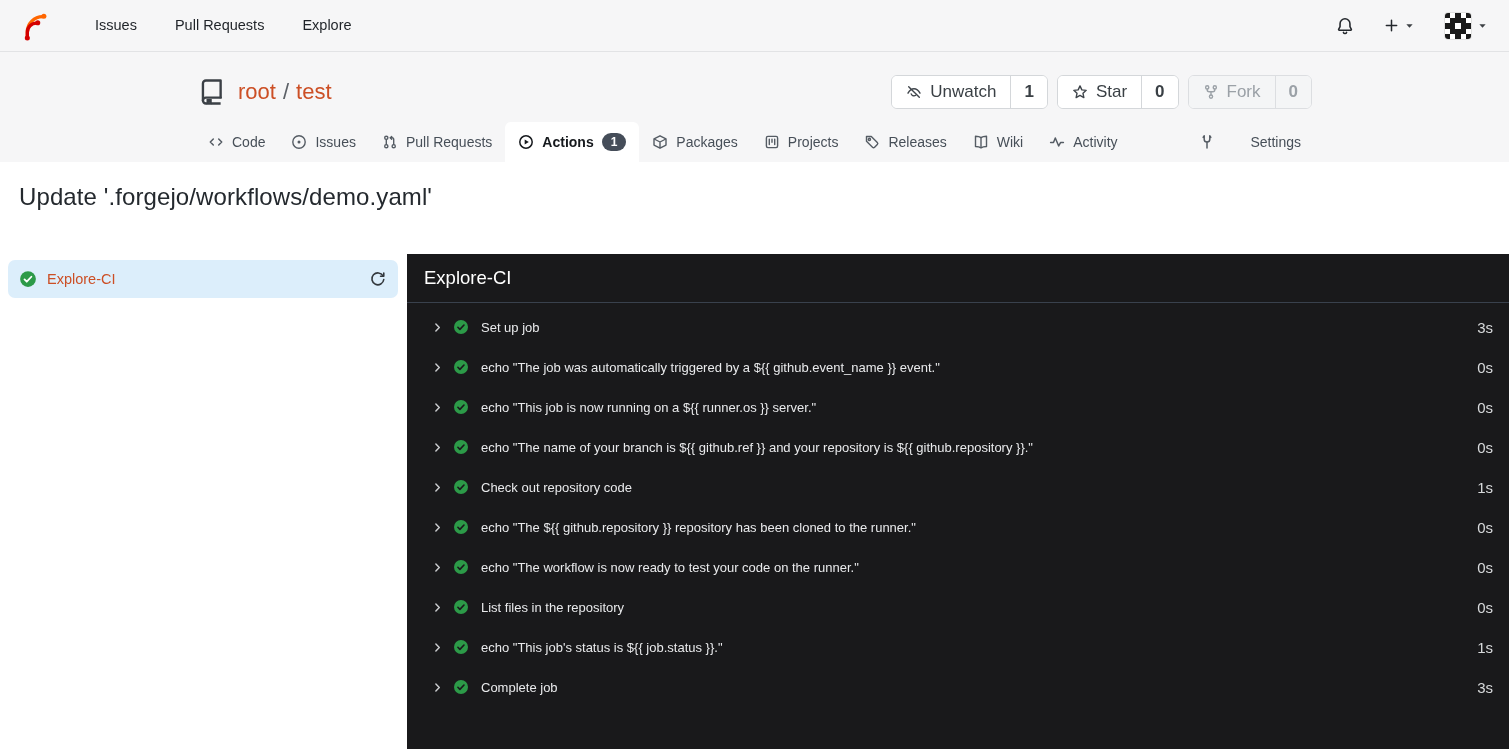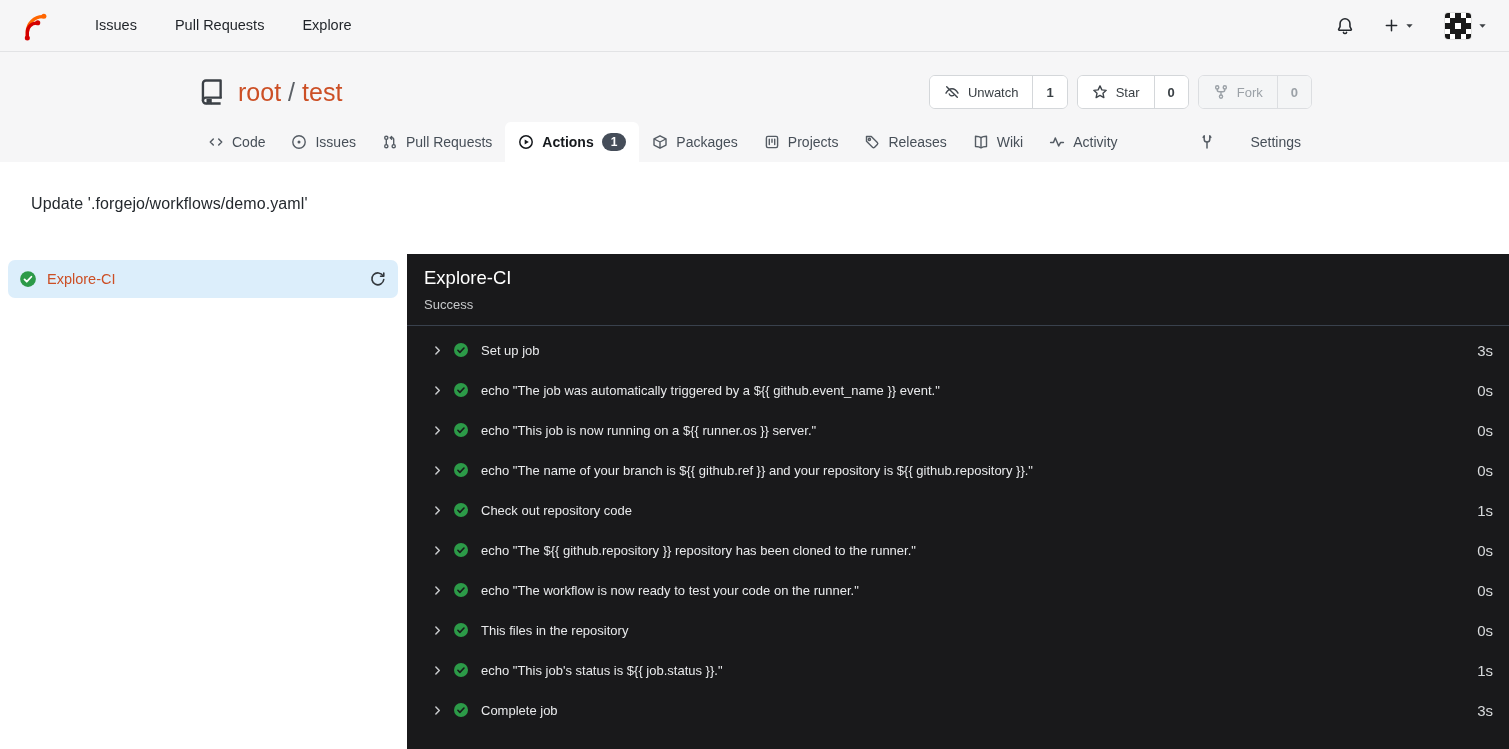--- a/index.html
+++ b/index.html
@@ -24,47 +24,47 @@
   .topbar-right { margin-left:auto; display:flex; align-items:center; gap:30px; color:#23272c; padding-right:6px; }
   .menu-item { display:flex; align-items:center; gap:6px; cursor:pointer; }
   .caret { color:#3c4045; }
   .avatar { width:28px; height:28px; border-radius:4px; background:#fff; border:1px solid #e0e0e0; overflow:hidden; }
 
   
   .repo-head { background:#f6f6f7; padding-top:18px; }
   .repo-container { width:1127px; margin:0 auto; }
   .repo-title-row { display:flex; align-items:center; height:44px; padding:0 6px; }
   .repo-icon { color:#3b4046; margin-right:11px; }
-  .repo-name { font-size:25px; display:flex; align-items:flex-end; gap:7px; }
+  .repo-name { font-size:22px; display:flex; align-items:flex-end; gap:7px; }
   .repo-link { color:#cc4f25; }
   .repo-sep { color:#5b6066; }
   .repo-actions { margin-left:auto; display:flex; gap:9px; }
   .btn-group {
     display:flex; align-items:stretch; height:34px;
     border:1px solid #d4d7da; border-radius:6px; overflow:hidden;
-    background:#fff; font-size:13px; color:#3a4045;
+    background:#fff; font-size:17px; color:#3a4045;
   }
   .btn-main { display:flex; align-items:center; gap:8px; padding:0 14px; background:#fff; }
   .btn-count { display:flex; align-items:center; padding:0 13px; border-left:1px solid #d4d7da; background:#fff; font-weight:600; }
   .btn-group.disabled { color:#9ba1a7; border-color:#dcdee1; }
   .btn-group.disabled .btn-main, .btn-group.disabled .btn-count { background:#f4f5f6; border-color:#dcdee1; }
   .btn-group .icon { color:#3f454b; }
   .btn-group.disabled .icon { color:#9ba1a7; }
 
   .tabs { display:flex; align-items:flex-end; margin-top:8px; height:40px; padding:0 4px; }
   .tab { display:flex; align-items:center; gap:8px; height:40px; padding:0 13px; font-size:14px; color:#474f58; }
   .tab .icon { color:#555c64; }
   .tab.active { background:#ffffff; border-radius:6px 6px 0 0; color:#16191d; font-weight:700; }
   .tab.active .icon { color:#16191d; }
   .tab-settings { margin-left:auto;gap:35px; }
   .badge { background:#454d59; color:#fff; font-size:12px; font-weight:600; border-radius:10px; padding:2px 9px; line-height:1.2; }
 
   
   .page-title-wrap { height:60px; padding:17px 15px 0; }
-  .page-title { margin:16px; font-size:16px; font-weight:400; color:#24292e; letter-spacing:.1px; }
+  .page-title { margin:4px; font-size:24px; font-weight:400; color:#24292e; letter-spacing:.1px; }
 
   .run-body { display:flex; height:527px;margin-top:32px; }
   .jobs-col { width:407px; flex:none; padding:6px 9px 0 8px; }
   .job-item {
     display:flex; align-items:center; height:38px; padding:0 12px 0 11px;
     background:#dceefb; border-radius:7px; cursor:pointer;
   }
   .job-name { color:#cc4f25; font-size:14.5px; margin-left:10px; }
   .job-refresh { margin-left:auto; color:#33383d; cursor:pointer; }
 
@@ -323,21 +323,20 @@
           <path d="M13.2 4.6A5.6 5.6 0 1 0 13.9 8"></path>
           <path d="M13.9 1.9v3h-3"></path>
         </svg>
       </span>
     </div>
   </aside>
 
   <section class="panel">
     <div class="panel-head">
       <div class="panel-title">Explore-CI</div>
-      <div class="panel-status">Success</div>
     </div>
     <div class="steps">
 
         <div class="step">
           <span class="chev">
             <svg width="13" height="13" viewBox="0 0 16 16" fill="none" stroke="currentColor" stroke-width="1.8" stroke-linecap="round" stroke-linejoin="round">
               <path d="M6 3.8 10.2 8 6 12.2"></path>
             </svg>
           </span>
           <span class="ok">
@@ -451,21 +450,21 @@
             <svg width="13" height="13" viewBox="0 0 16 16" fill="none" stroke="currentColor" stroke-width="1.8" stroke-linecap="round" stroke-linejoin="round">
               <path d="M6 3.8 10.2 8 6 12.2"></path>
             </svg>
           </span>
           <span class="ok">
             <svg width="16" height="16" viewBox="0 0 16 16">
               <circle cx="8" cy="8" r="7" fill="#2c9a48"></circle>
               <path d="M4.9 8.3l2 2.1 4.1-4.4" stroke="#19191b" stroke-width="1.6" fill="none" stroke-linecap="round" stroke-linejoin="round"></path>
             </svg>
           </span>
-          <span class="step-label">This files in the repository</span>
+          <span class="step-label">List files in the repository</span>
           <span class="step-dur">0s</span>
         </div>
 
         <div class="step">
           <span class="chev">
             <svg width="13" height="13" viewBox="0 0 16 16" fill="none" stroke="currentColor" stroke-width="1.8" stroke-linecap="round" stroke-linejoin="round">
               <path d="M6 3.8 10.2 8 6 12.2"></path>
             </svg>
           </span>
           <span class="ok">

